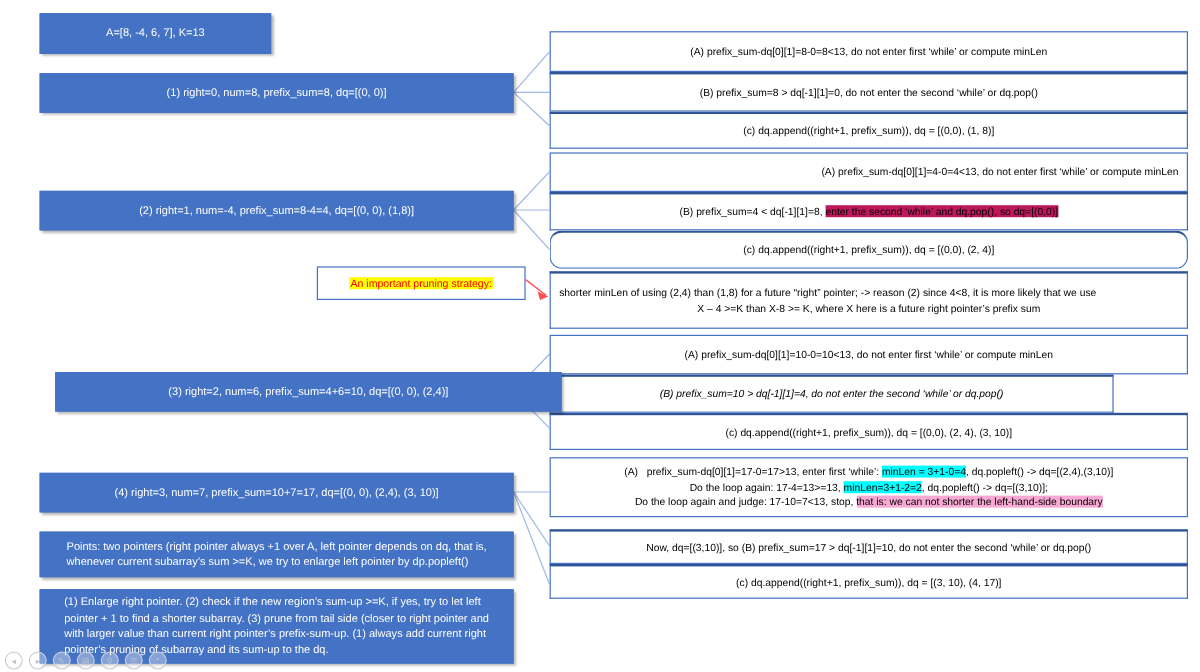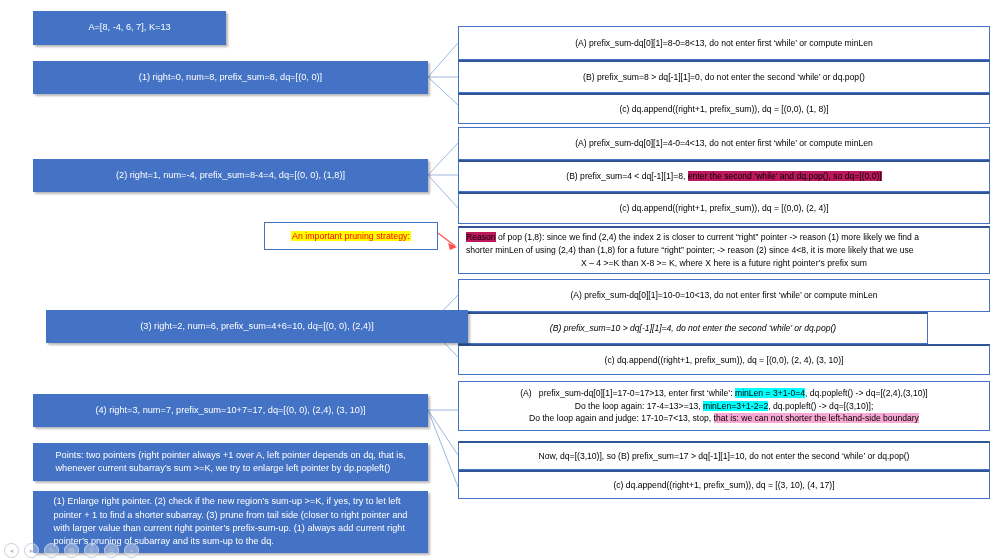--- a/index.html
+++ b/index.html
@@ -171,37 +171,34 @@
   <div class="white-box first" style="left:458px; top:26px; width:532px; height:34px;">
     <span class="inner">(A) prefix_sum-dq[0][1]=8-0=8&lt;13, do not enter first ‘while’ or compute minLen</span>
   </div>
   <div class="white-box" style="left:458px; top:60px; width:532px; height:33px;">
     <span class="inner">(B) prefix_sum=8 &gt; dq[-1][1]=0, do not enter the second ‘while’ or dq.pop()</span>
   </div>
   <div class="white-box" style="left:458px; top:93px; width:532px; height:31px;">
     <span class="inner">(c) dq.append((right+1, prefix_sum)), dq = [(0,0), (1, 8)]</span>
   </div>
 
-  <div class="white-box first" style="left:458px; top:127px; width:532px; height:33px;">
+  <div class="white-box first" style="left:458px; top:127px; width:532px; height:33px;text-align:right;">
     <span class="inner">(A) prefix_sum-dq[0][1]=4-0=4&lt;13, do not enter first ‘while’ or compute minLen</span>
   </div>
   <div class="white-box" style="left:458px; top:160px; width:532px; height:32px;">
     <span class="inner">
       <span>(B) prefix_sum=4 &lt; dq[-1][1]=8, </span><span class="hl-green">enter the second ‘while’ and dq.pop(), so dq=[(0,0)]</span>
     </span>
   </div>
-  <div class="white-box" style="left:458px; top:192px; width:532px; height:32px;">
+  <div class="white-box" style="left:458px; top:192px; width:532px; height:32px;border-radius:10px;">
     <span class="inner">(c) dq.append((right+1, prefix_sum)), dq = [(0,0), (2, 4)]</span>
   </div>
 
   <div class="white-box" style="left:458px; top:226px; width:532px; height:48px; text-align:center;">
     <div class="inner">
-      <div style="text-align:left;">
-        <span class="hl-green">Reason</span><span> of pop (1,8): since we find (2,4) the index 2 is closer to current “right” pointer -&gt; reason (1) more likely we find a</span>
-      </div>
       <div style="text-align:left;">shorter minLen of using (2,4) than (1,8) for a future “right” pointer; -&gt; reason (2) since 4&lt;8, it is more likely that we use</div>
       <div>X – 4 &gt;=K than X-8 &gt;= K, where X here is a future right pointer’s prefix sum</div>
     </div>
   </div>
 
   <div class="white-box first" style="left:458px; top:279px; width:532px; height:33px;">
     <span class="inner">(A) prefix_sum-dq[0][1]=10-0=10&lt;13, do not enter first ‘while’ or compute minLen</span>
   </div>
   <div class="white-box" style="left:458px; top:312px; width:470px; height:32px;font-style:italic;">
     <span class="inner">(B) prefix_sum=10 &gt; dq[-1][1]=4, do not enter the second ‘while’ or dq.pop()</span>

